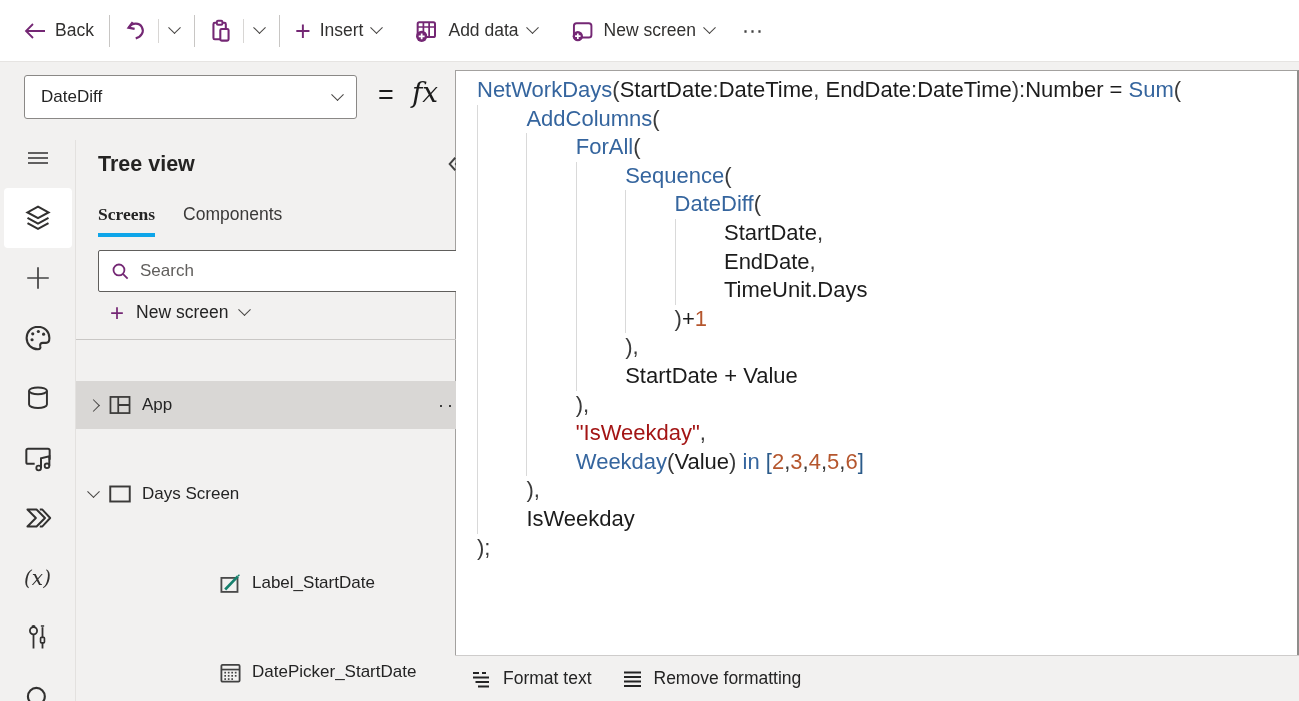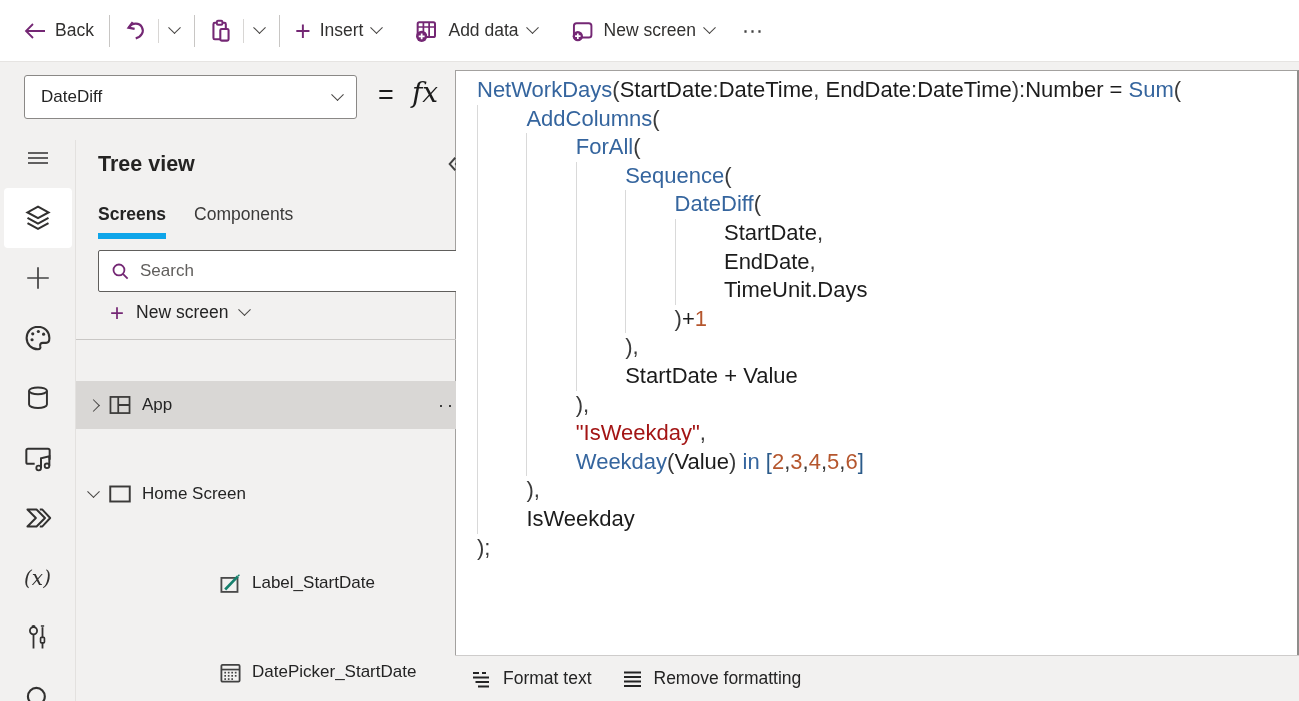--- a/index.html
+++ b/index.html
@@ -45,21 +45,21 @@
   .rail-item.selected{background:#fff;width:68px;border-radius:4px;}
   .ric{display:flex;align-items:center;justify-content:center;color:#323130;}
   .varx{font-family:"DejaVu Serif",serif;font-style:italic;font-size:20px;color:#323130;}
   
   .tree{position:absolute;left:75px;top:140px;width:380px;height:561px;overflow:hidden;
     border-left:1px solid #e3e1df;}
   .tree-title{position:absolute;left:22px;top:12px;font-size:21.5px;font-weight:bold;color:#252423;}
   .collapse{position:absolute;left:368px;top:14px;}
   .tabs{position:absolute;left:22px;top:64px;display:flex;gap:28px;}
   .tab{font-size:17.5px;color:#3b3a39;padding-bottom:8px;cursor:pointer;}
-  .tab.active{font-weight:bold;color:#242424;border-bottom:6px solid #0ea5e9;}
+  .tab.active{font-weight:bold;color:#242424;border-bottom:4px solid #0ea5e9;font-family:Liberation Serif, serif;}
   .searchbox{position:absolute;left:22px;top:110px;width:420px;height:42px;background:#fff;
     border:1px solid #69676/5;border:1px solid #605e5c;border-radius:2px;display:flex;
     align-items:center;padding-left:12px;box-sizing:border-box;gap:8px;}
   .searchbox input{border:none;outline:none;font-size:17px;width:240px;
     font-family:"Liberation Sans",sans-serif;color:#242424;background:transparent;}
   .searchbox input::placeholder{color:#605e5c;}
   .newscreen{position:absolute;left:34px;top:162px;display:flex;align-items:center;gap:12px;
     font-size:17.5px;color:#242424;cursor:pointer;}
   .tree-divider{position:absolute;left:0;top:199px;width:380px;height:1px;background:#c9c7c5;}
   .tree-rows{position:absolute;left:0;top:200px;width:380px;}
@@ -301,21 +301,21 @@
         <span>App</span>
         <span class="trow-more">···</span>
       </div>
       <div class="tree-row">
         <span class="chev down"></span>
         <span class="ticon">
           <svg width="24" height="20" viewBox="0 0 16 13">
             <rect x="1.5" y="1.5" width="13" height="10" fill="none" stroke="#3b3a39" stroke-width="1.3"></rect>
           </svg>
         </span>
-        <span>Home Screen</span>
+        <span>Days Screen</span>
       </div>
       <div class="tree-row indent">
         <span class="ticon">
           <svg width="23" height="21" viewBox="0 0 16 15">
             <rect x="1.5" y="3.5" width="11.5" height="10" fill="none" stroke="#4a4a4a" stroke-width="1.3"></rect>
             <path d="M4.2 11.8 L13.2 2.4" stroke="#17806d" stroke-width="1.9"></path>
             <path d="M13.2 2.4 L14.4 1.2" stroke="#17806d" stroke-width="1"></path>
           </svg>
         </span>
         <span>Label_StartDate</span>

